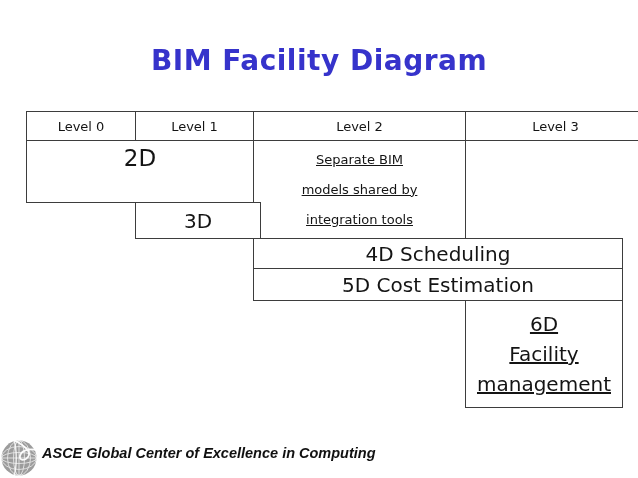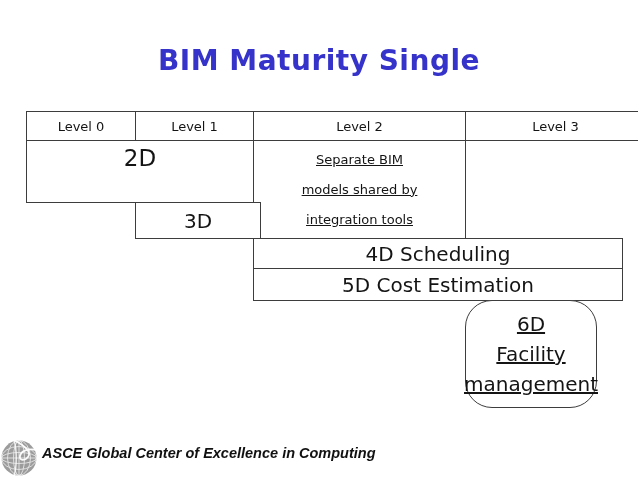--- a/index.html
+++ b/index.html
@@ -40,21 +40,21 @@
   
   .c2d {
     left:26px; top:140px; width:228px; height:63px;
     align-items:flex-start; padding-top:4px; font-size:23px;
   }
   .csep    { left:253px; top:140px; width:213px; height:99px; }
   .csingle { left:465px; top:140px; width:158px; height:99px; }
   .c3d     { left:135px; top:202px; width:126px; height:37px; font-size:20px; }
   .c4d     { left:253px; top:238px; width:370px; height:31px; font-size:20px; }
   .c5d     { left:253px; top:268px; width:370px; height:33px; font-size:20px; }
-  .c6d     { left:465px; top:300px; width:132px; height:108px; line-height:31px; font-size:20px;border-radius:27px; }
+  .c6d     { left:465px; top:300px; width:158px; height:108px; line-height:31px; font-size:20px; }
   .footer-logo {
     position:absolute; left:1px; top:438px; width:38px; height:40px;
   }
   .footer-text {
     position:absolute;
     left:42px; top:445px;
     font-family:"Liberation Sans", sans-serif;
     font-size:14.5px;
     font-weight:bold;
     font-style:italic;
@@ -67,21 +67,21 @@
     font-size:13px;
     color:#404040;
     margin-top:32px;
   }
 </style>
 </head>
 <body>
 
 <div class="slide">
 
-  <div class="slide-title">BIM Maturity Single</div>
+  <div class="slide-title">BIM Facility Diagram</div>
 
   <div class="cell h0">Level 0</div>
   <div class="cell h1">Level 1</div>
   <div class="cell h2">Level 2</div>
   <div class="cell h3">Level 3</div>
 
   <div class="cell c2d">2D</div>
 
   <div class="cell csep multi">
     <span>Separate BIM</span>

